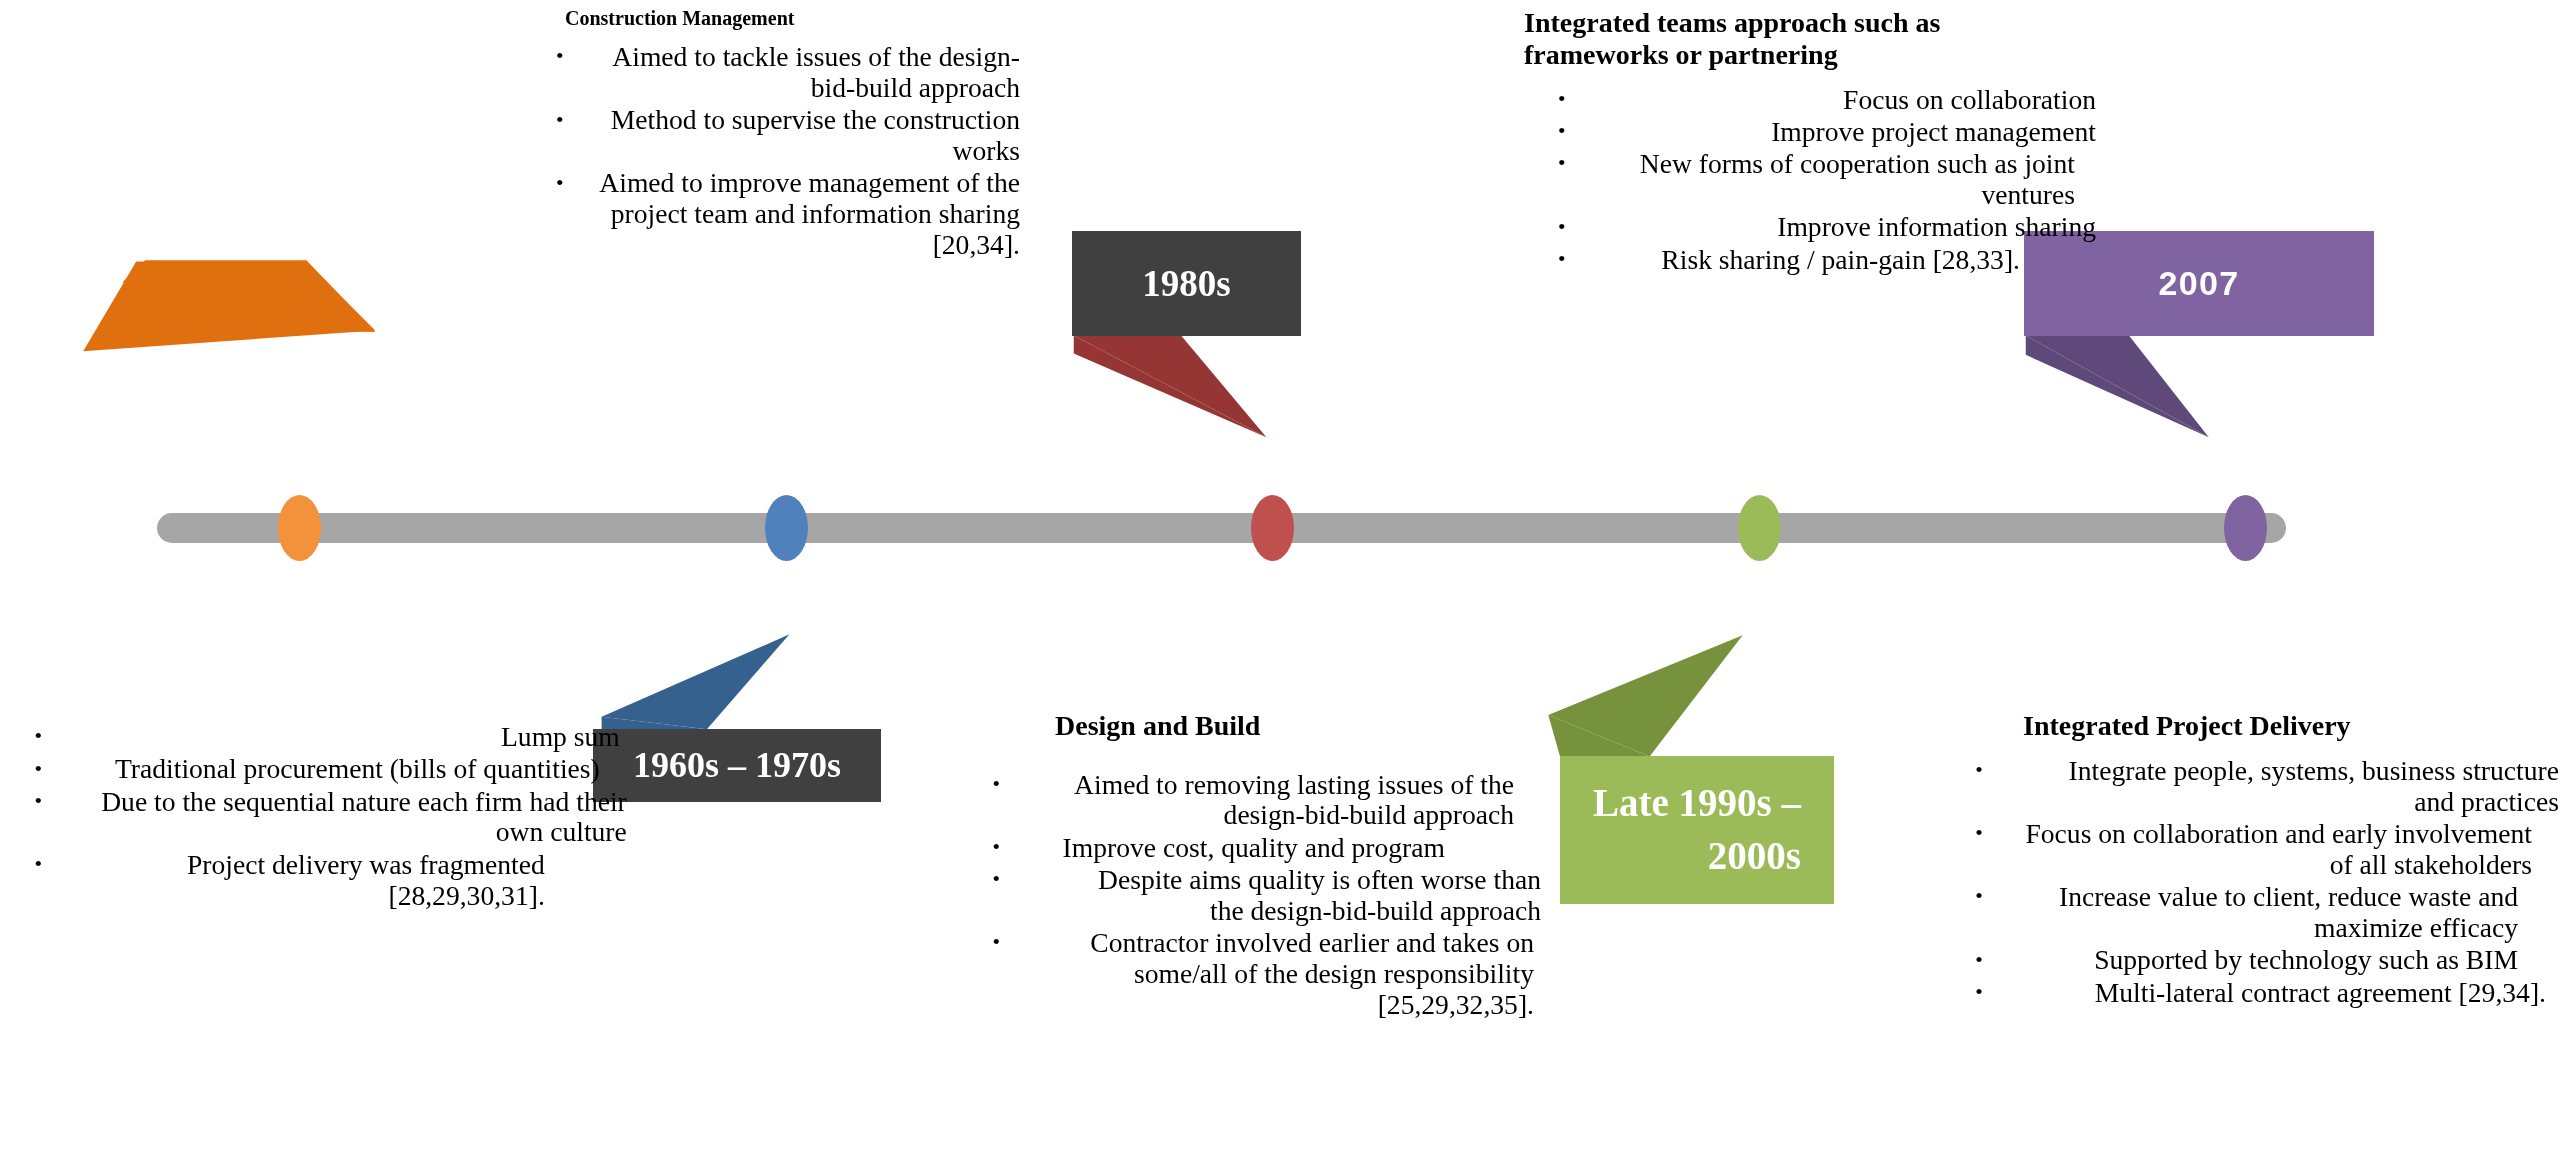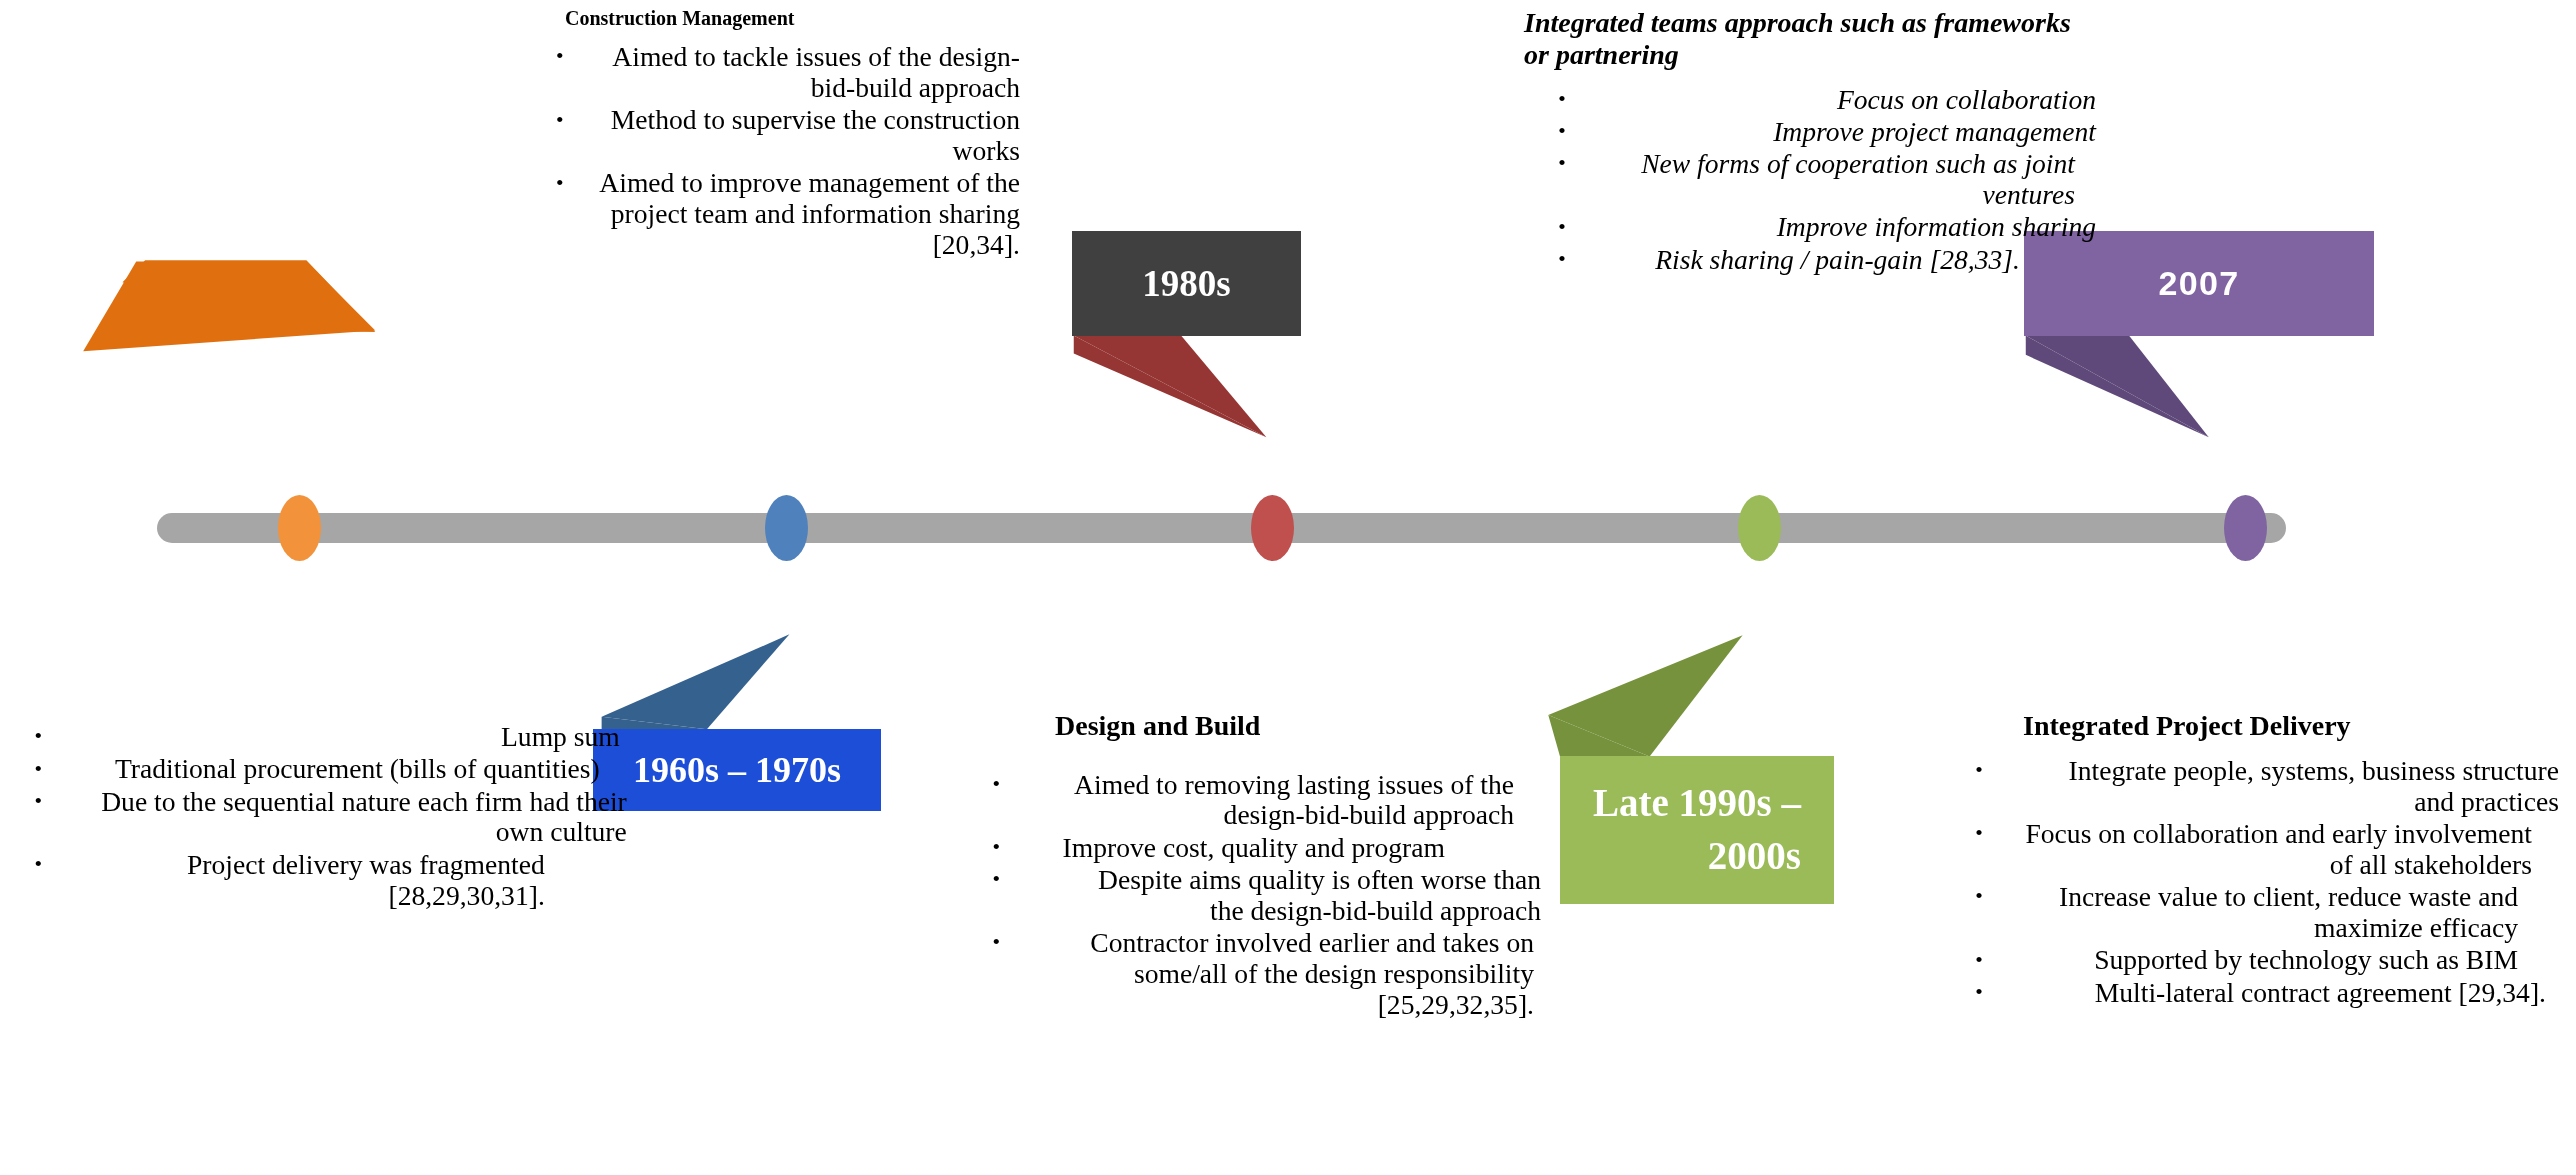--- a/index.html
+++ b/index.html
@@ -82,21 +82,21 @@
               font-family:'Liberation Sans','DejaVu Sans',sans-serif;letter-spacing:1.4px;">
     <span>2007</span>
   </div>
 </div>
 
 <div class="callout" style="left:593px;top:624px;width:386px;height:227px;">
   <svg class="tail" viewBox="0 0 560 330">
     <polygon points="12,135 285,15 165,153" fill="#35618f"></polygon>
     <polygon points="12,135 12,153 165,153" fill="#35618f"></polygon>
   </svg>
-  <div class="box" style="top:105px;width:288px;height:82px;background:#1d4ed8;font-size:36px;">
+  <div class="box" style="top:105px;width:288px;height:73px;background:#404040;font-size:36px;">
     <span>1960s – 1970s</span>
   </div>
 </div>
 
 <div class="callout" style="left:1529px;top:620px;width:441px;height:317px;">
   <svg class="tail" viewBox="0 0 640 460">
     <polygon points="28,138 310,22 175,198" fill="#76923c"></polygon>
     <polygon points="28,138 45,198 175,198" fill="#76923c"></polygon>
   </svg>
   <div class="box" style="top:136px;left:31px;width:274px;height:148px;background:#9bbb59;font-size:39px;line-height:1.35;">
@@ -116,21 +116,21 @@
       <span class="bullet" style="left:32px;">•</span>
       <span class="txt">Method to supervise the construction works</span>
     </li>
     <li style="padding-left:69px;">
       <span class="bullet" style="left:32px;">•</span>
       <span class="txt">Aimed to improve management of the project team and information sharing [20,34].</span>
     </li>
   </ul>
 </div>
 
-<div class="textblock" style="left:1524px;top:6.9px;width:572px;font-size:27.6px;font-style:italic;">
+<div class="textblock" style="left:1524px;top:6.9px;width:572px;font-size:27.6px;">
   <div class="tb-title" style="font-size:28px;width:558px;margin-bottom:13.8px;">Integrated teams approach such as frameworks or partnering</div>
   <ul class="tb-list">
     <li style="padding-left:69px;margin-bottom:1.4px;">
       <span class="bullet" style="left:34px;">•</span>
       <span class="txt">Focus on collaboration</span>
     </li>
     <li style="padding-left:69px;margin-bottom:1.4px;">
       <span class="bullet" style="left:34px;">•</span>
       <span class="txt">Improve project management</span>
     </li>

